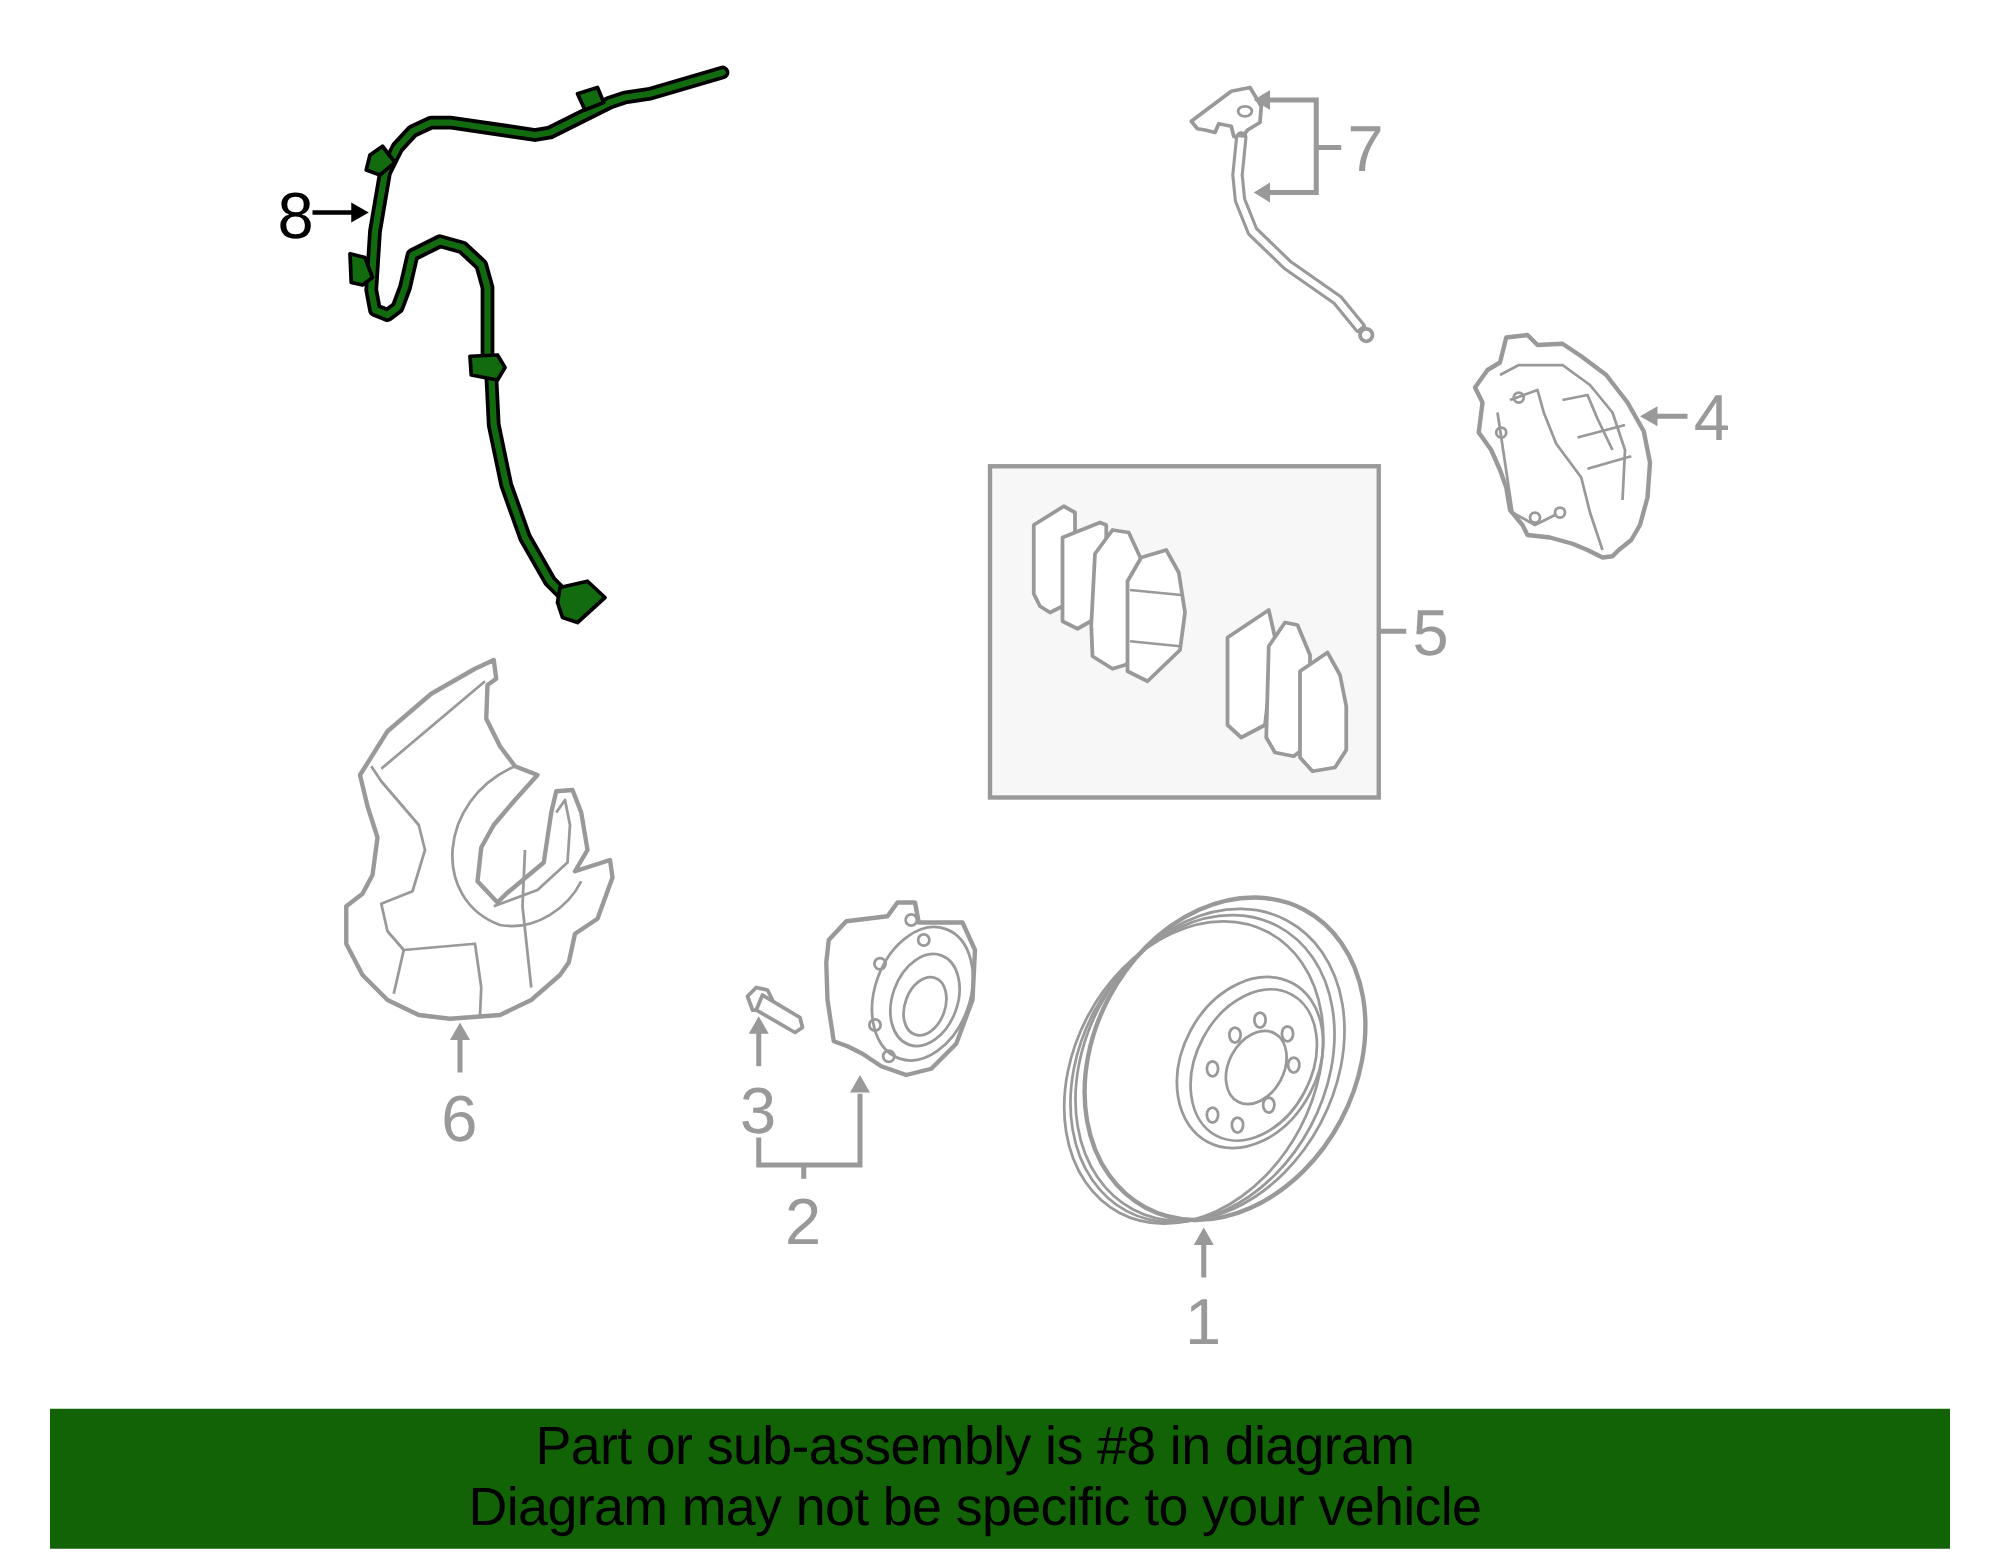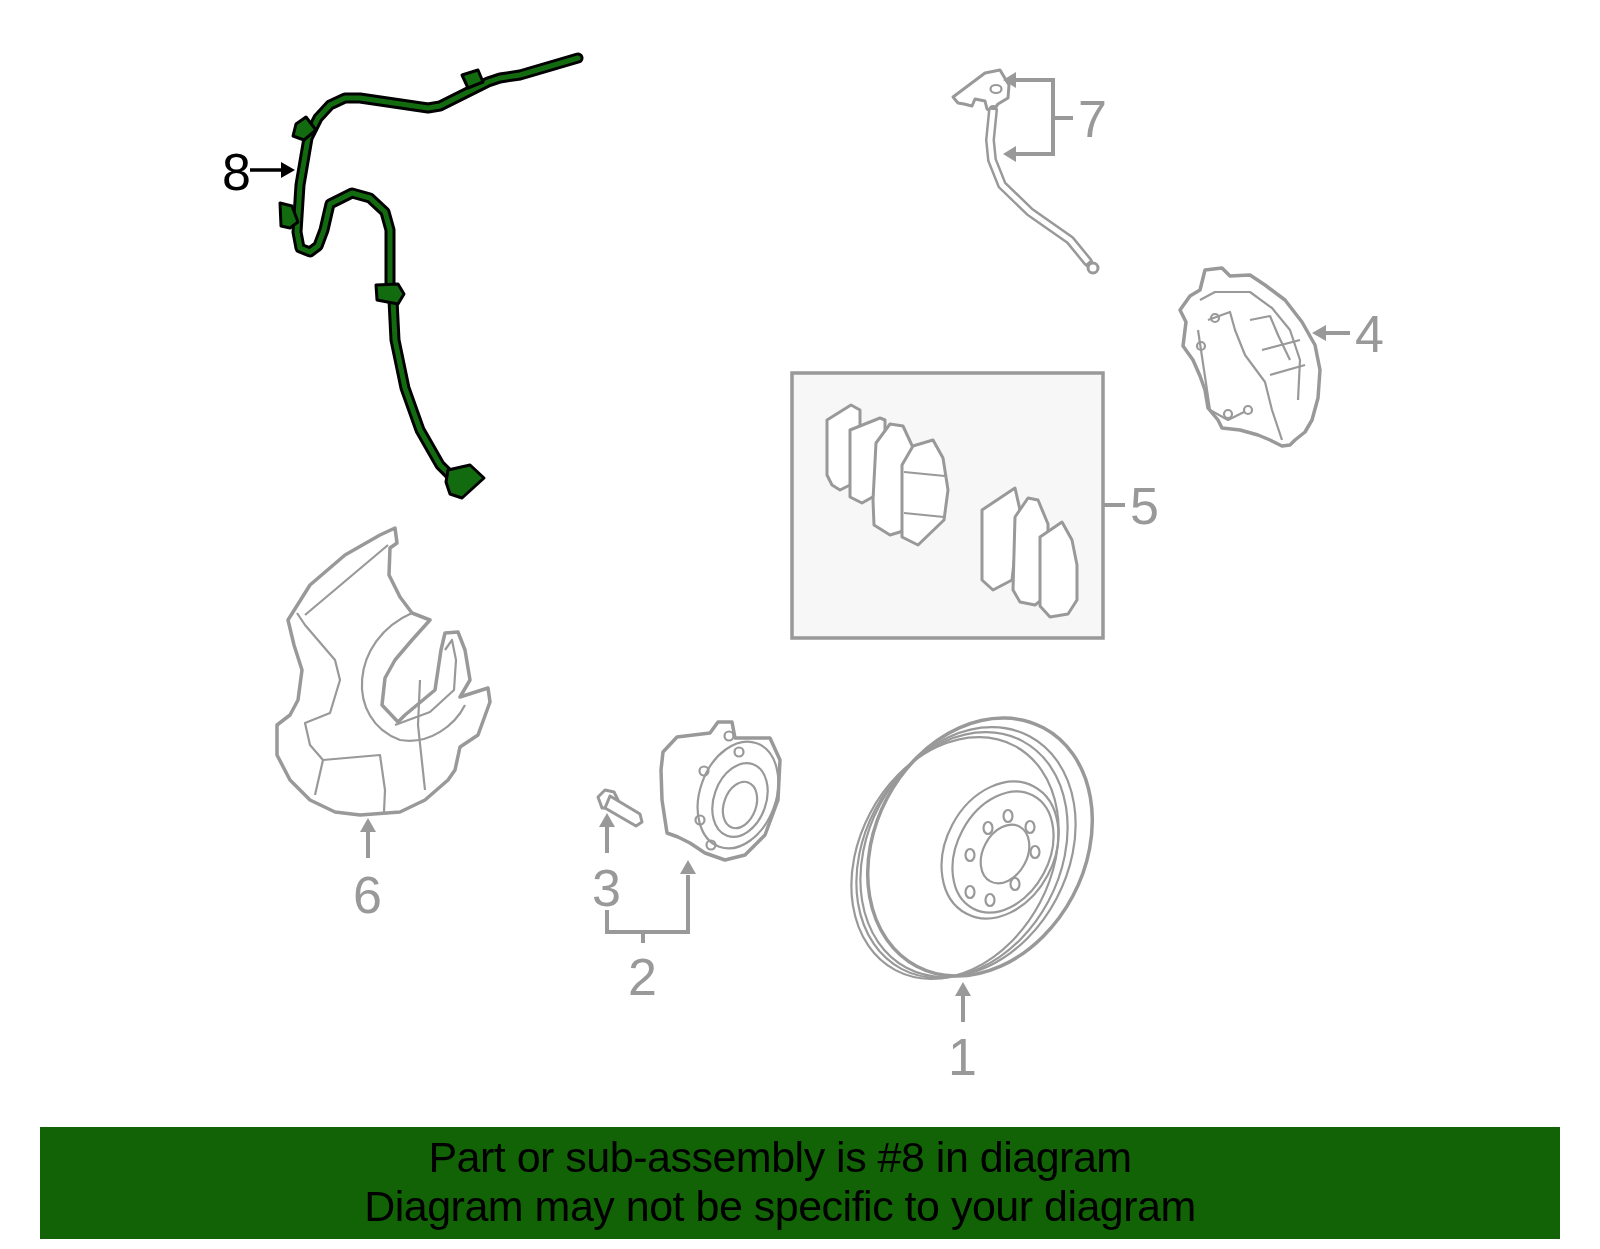--- a/index.html
+++ b/index.html
@@ -144,14 +144,14 @@
     <ellipse cx="1015" cy="884" rx="4.5" ry="6" class="thin"></ellipse>
     <ellipse cx="990" cy="900" rx="4.5" ry="6" class="thin"></ellipse>
     <line class="leader" x1="963" y1="1022" x2="963" y2="995"></line>
     <polygon class="arrowhead" points="963,982 955,996 971,996"></polygon>
     <text class="callout" x="948" y="1075">1</text>
   </g>
 </svg>
 
 <div id="banner">
   <div class="line l1">Part or sub-assembly is #8 in diagram</div>
-  <div class="line l2">Diagram may not be specific to your diagram</div>
+  <div class="line l2">Diagram may not be specific to your vehicle</div>
 </div>
 
 </body></html>

